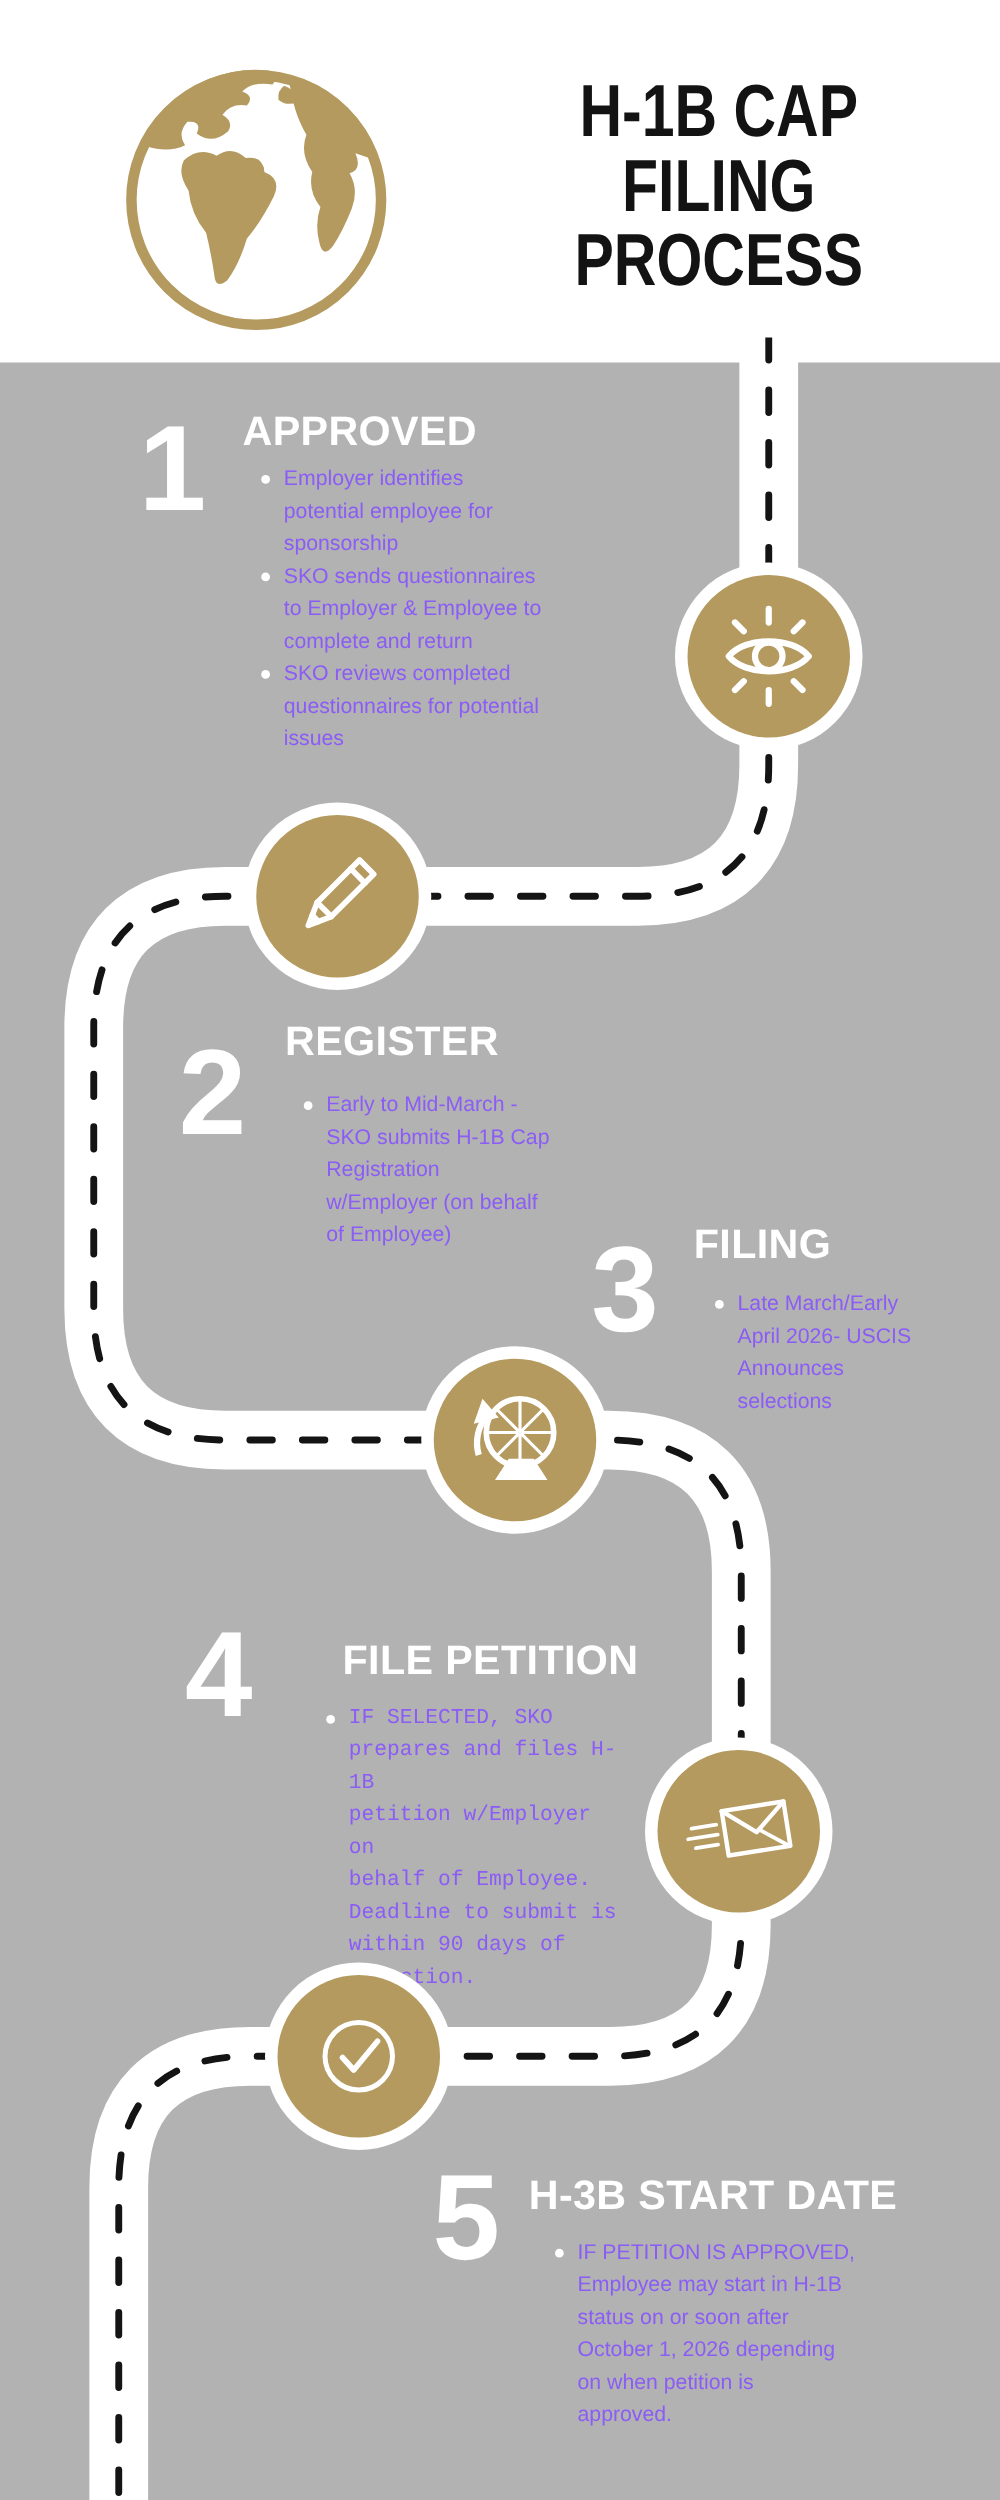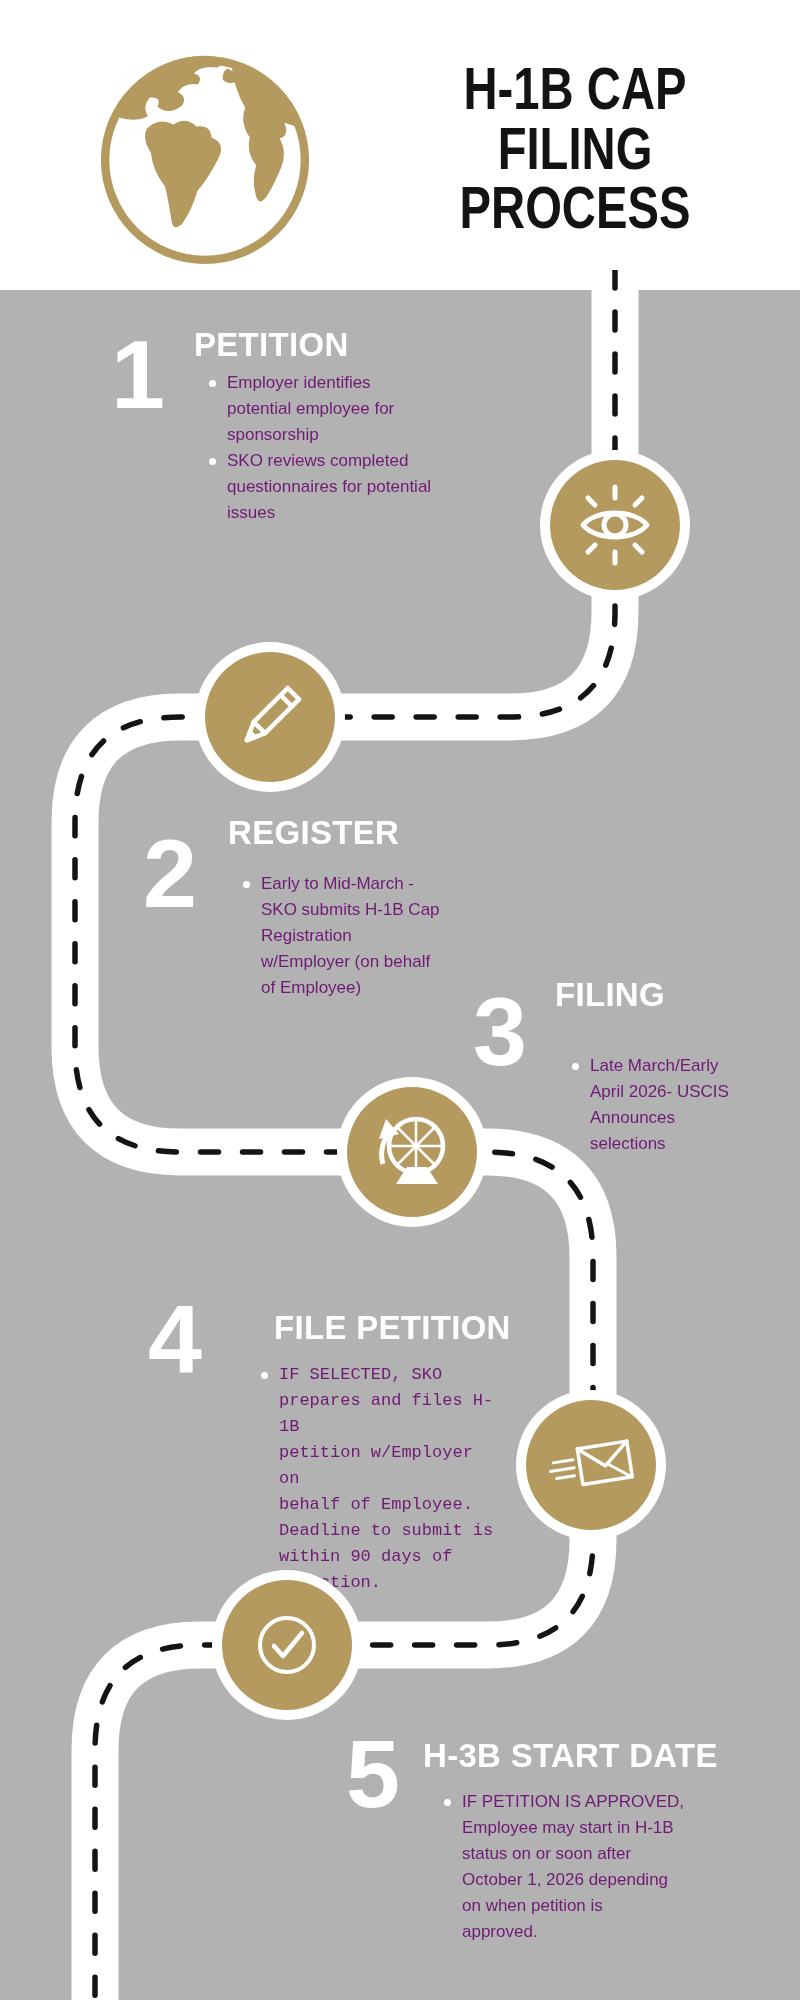--- a/index.html
+++ b/index.html
@@ -11,35 +11,35 @@
   .main-title{position:absolute;left:375px;top:60px;width:400px;text-align:center;
     font-size:59px;line-height:59.5px;font-weight:700;color:#131313;letter-spacing:0px;
     transform:scaleX(0.8);transform-origin:50% 0;white-space:pre-line;}
   .node{position:absolute;width:150px;height:150px;border-radius:50%;background:#ffffff;
     display:flex;align-items:center;justify-content:center;}
   .node-inner{width:130px;height:130px;border-radius:50%;background:#b49a5f;
     display:flex;align-items:center;justify-content:center;}
   .node-inner svg{display:block;}
   .step-number{position:absolute;font-size:97px;line-height:1;font-weight:700;color:#ffffff;}
   .step-title{position:absolute;font-size:33px;line-height:40px;font-weight:700;color:#ffffff;letter-spacing:0.3px;}
-  .bullets{position:absolute;margin:0;padding:0;list-style:none;color:#701a75;}
+  .bullets{position:absolute;margin:0;padding:0;list-style:none;color:#8b5cf6;}
   .bullets li{position:relative;padding-left:19px;font-size:17px;line-height:26px;}
   .bullets li::before{content:"";position:absolute;left:1px;top:10px;width:7px;height:7px;
     border-radius:50%;background:#ffffff;}
   .bullets li span{white-space:pre-line;}
   
   .node-eye{left:540px;top:450px;}
   .node-pencil{left:195px;top:642px;}
   .node-lottery{left:337px;top:1077px;}
   .node-envelope{left:516px;top:1390px;}
   .node-check{left:212px;top:1570px;}
   
   .num-1{left:111px;top:326px;}  .title-1{left:194px;top:325px;}  .ul-1{left:208px;top:370px;width:250px;}
   .num-2{left:143px;top:825px;}  .title-2{left:228px;top:813px;text-align:right;}  .ul-2{left:242px;top:871px;width:230px;}
-  .num-3{left:473px;top:983px;}  .title-3{left:555px;top:975px;}  .ul-3{left:571px;top:1030px;width:200px;margin-top:23px;}
+  .num-3{left:473px;top:983px;}  .title-3{left:555px;top:975px;}  .ul-3{left:571px;top:1030px;width:200px;}
   .num-4{left:148px;top:1291px;} .title-4{left:247px;top:1308px;margin-left:27px;} .ul-4{left:260px;top:1362px;width:240px;font-family:Liberation Mono, monospace;}
   .num-5{left:346px;top:1725px;} .title-5{left:423px;top:1736px;} .ul-5{left:443px;top:1789px;width:260px;}
 </style>
 </head>
 <body>
 
 <div class="canvas">
 
   <div class="gray-bg"></div>
 
@@ -61,25 +61,28 @@
                Q 194 147 186 159 Q 177 171 174 156 Q 170 140 175 126 Q 164 112 168 96 Q 157 80 163 64 Q 151 44 148 15 Z"></path>
       <path d="M 144 22 Q 158 28 156 36 Q 146 40 139 34 Q 138 26 144 22 Z"></path>
     </g>
   </svg>
 
   <div class="main-title">H-1B CAP
 FILING
 PROCESS</div>
 
   <div class="step-number num-1">1</div>
-  <div class="step-title title-1">PETITION</div>
+  <div class="step-title title-1">APPROVED</div>
   <ul class="bullets ul-1">
     <li><span>Employer identifies
 potential employee for
 sponsorship</span></li>
+    <li><span>SKO sends questionnaires
+to Employer &amp; Employee to
+complete and return</span></li>
     <li><span>SKO reviews completed
 questionnaires for potential
 issues</span></li>
   </ul>
 
   <div class="step-number num-2">2</div>
   <div class="step-title title-2">REGISTER</div>
   <ul class="bullets ul-2">
     <li><span>Early to Mid-March -
 SKO submits H-1B Cap

